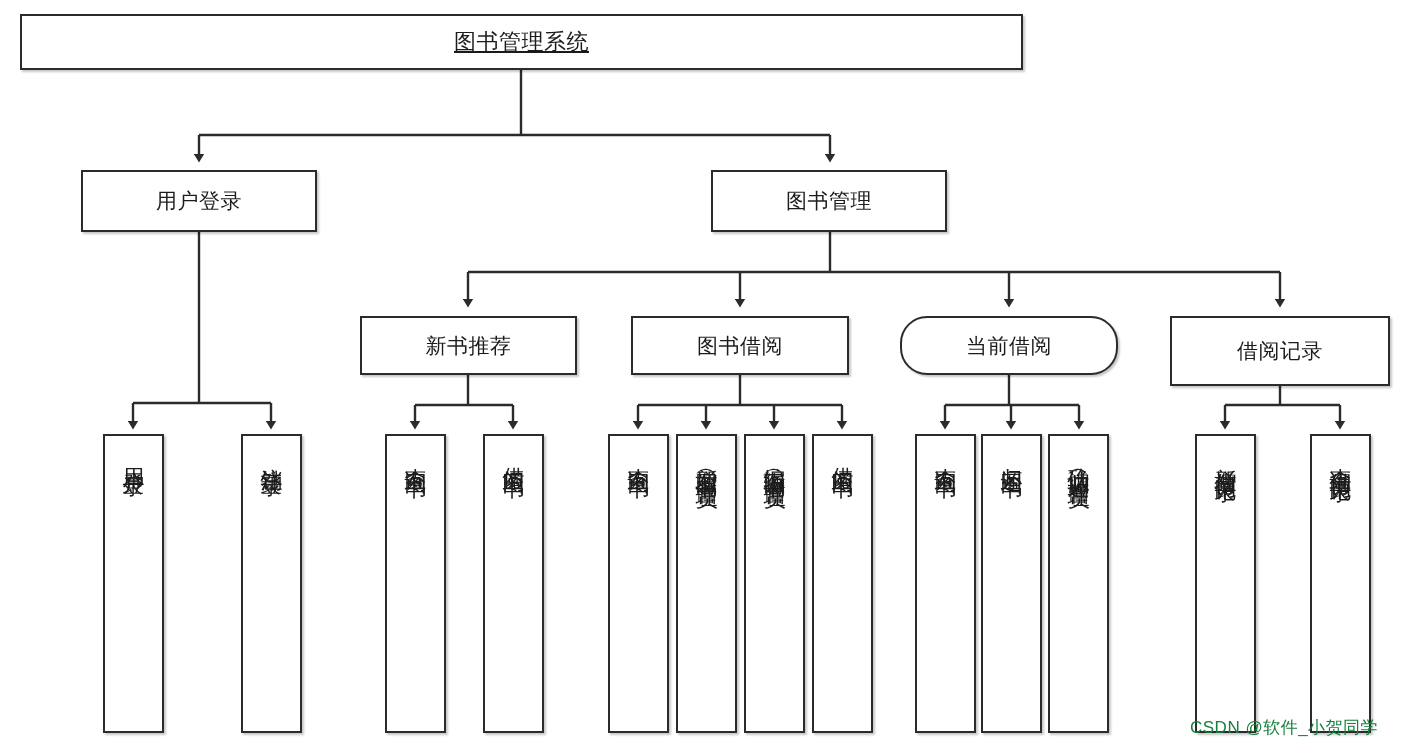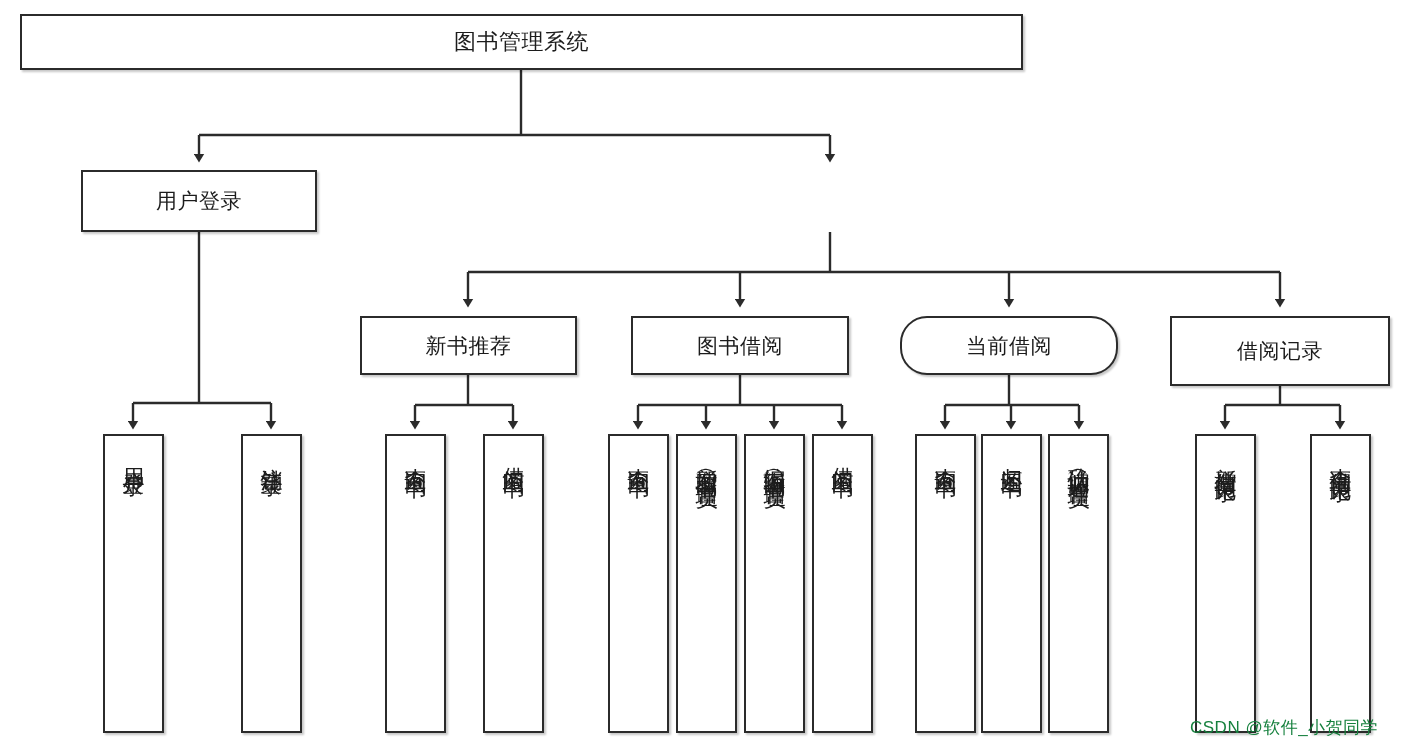--- a/index.html
+++ b/index.html
@@ -119,27 +119,30 @@
       <path d="M1011,405 L1011,422" marker-end="url(#arrow)"></path>
       <path d="M1079,405 L1079,422" marker-end="url(#arrow)"></path>
 
       <path d="M1280,375 L1280,405"></path>
       <path d="M1225,405 L1340,405"></path>
       <path d="M1225,405 L1225,422" marker-end="url(#arrow)"></path>
       <path d="M1340,405 L1340,422" marker-end="url(#arrow)"></path>
     </g>
   </svg>
 
-  <div class="node horiz root" style="left:20px; top:14px; width:1003px; height:56px;">
+  <div class="node horiz root" style="left:20px; top:14px; width:1003px; height:56px;text-decoration:underline;">
     <span class="label">图书管理系统</span>
   </div>
 
   <div class="node horiz" style="left:81px; top:170px; width:236px; height:62px;">
     <span class="label">用户登录</span>
   </div>
+  <div class="node horiz" style="left:711px; top:170px; width:236px; height:62px;">
+    <span class="label">图书管理</span>
+  </div>
 
   <div class="node horiz" style="left:631px; top:316px; width:218px; height:59px;">
     <span class="label">图书借阅</span>
   </div>
   <div class="node horiz" style="left:360px; top:316px; width:217px; height:59px;">
     <span class="label">新书推荐</span>
   </div>
   <div class="node horiz" style="left:900px; top:316px; width:218px; height:59px;border-radius:27px;">
     <span class="label">当前借阅</span>
   </div>

